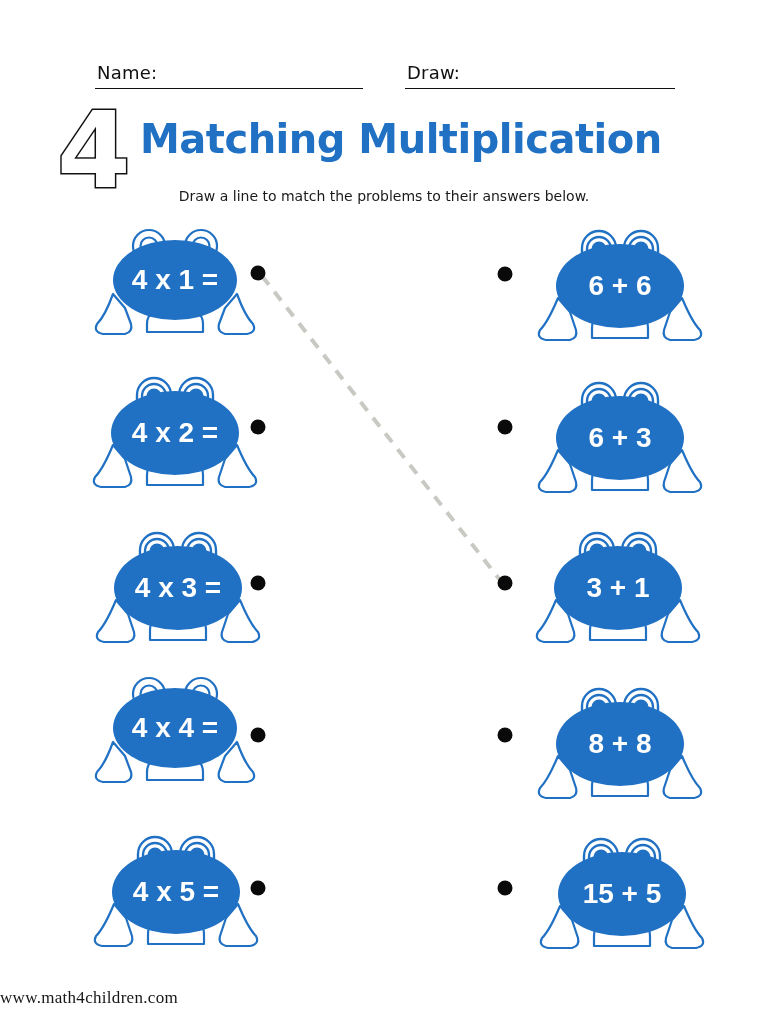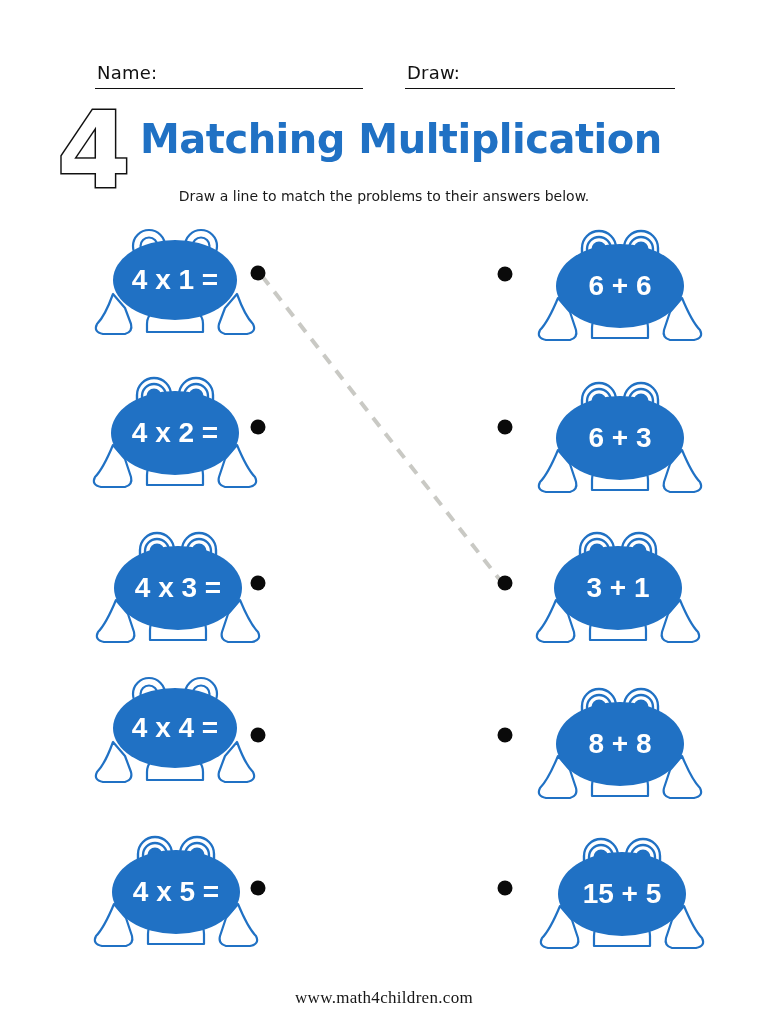--- a/index.html
+++ b/index.html
@@ -103,21 +103,20 @@
     width: 768px;
     height: 760px;
   }
 
   
   .footer {
     position: absolute;
     top: 988px;
     left: 0;
     width: 768px;
-    text-align: center;
     font-family: "Liberation Serif", serif;
     font-size: 17px;
     color: #161616;
     letter-spacing: .3px;
   }
 </style>
 </head>
 <body>
 
 <div class="hdr-fields">

